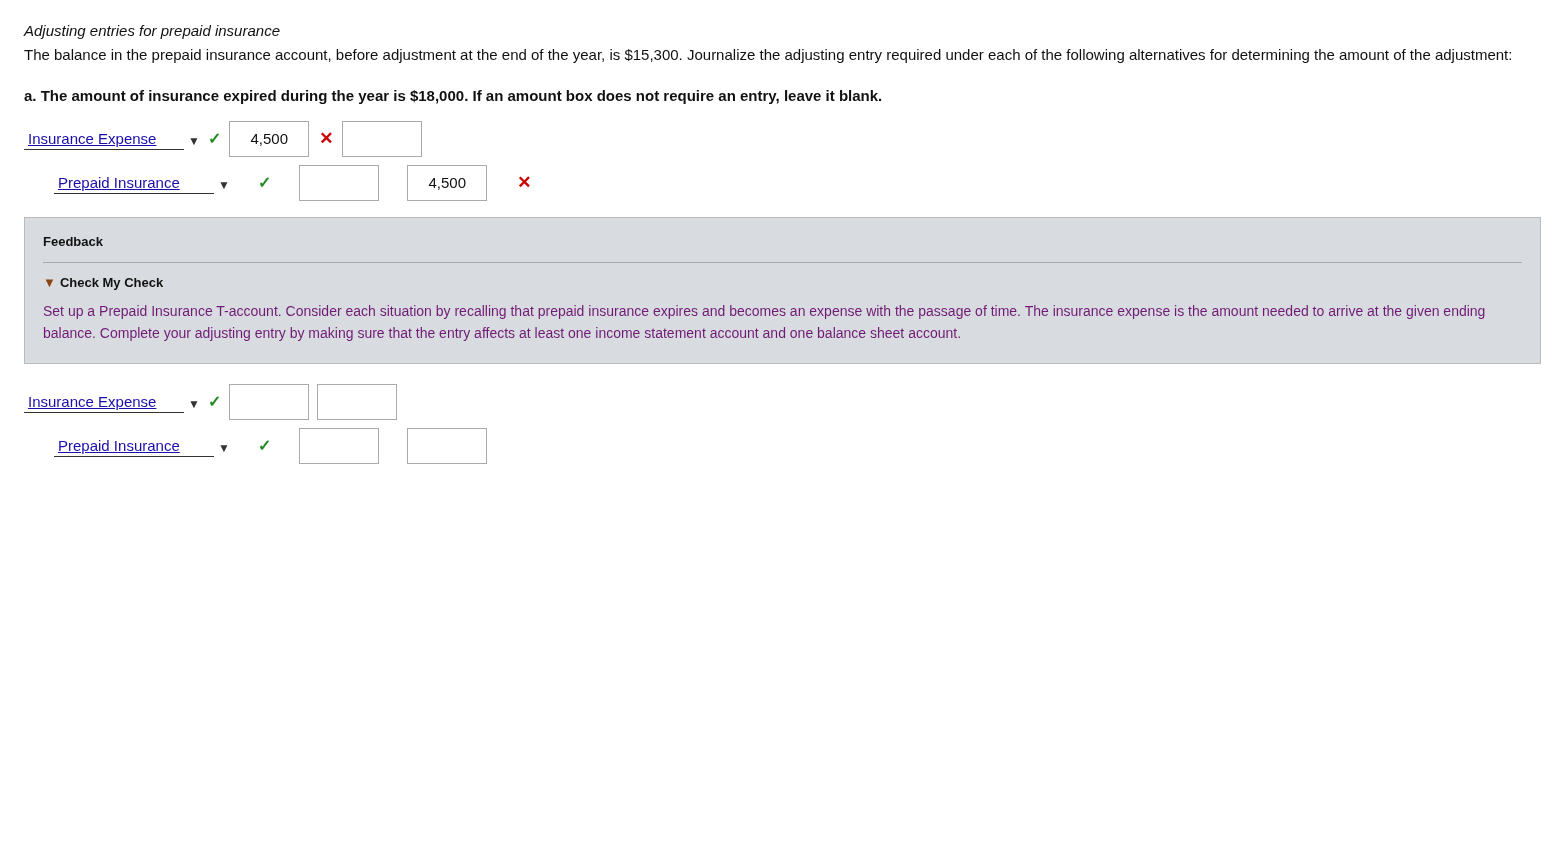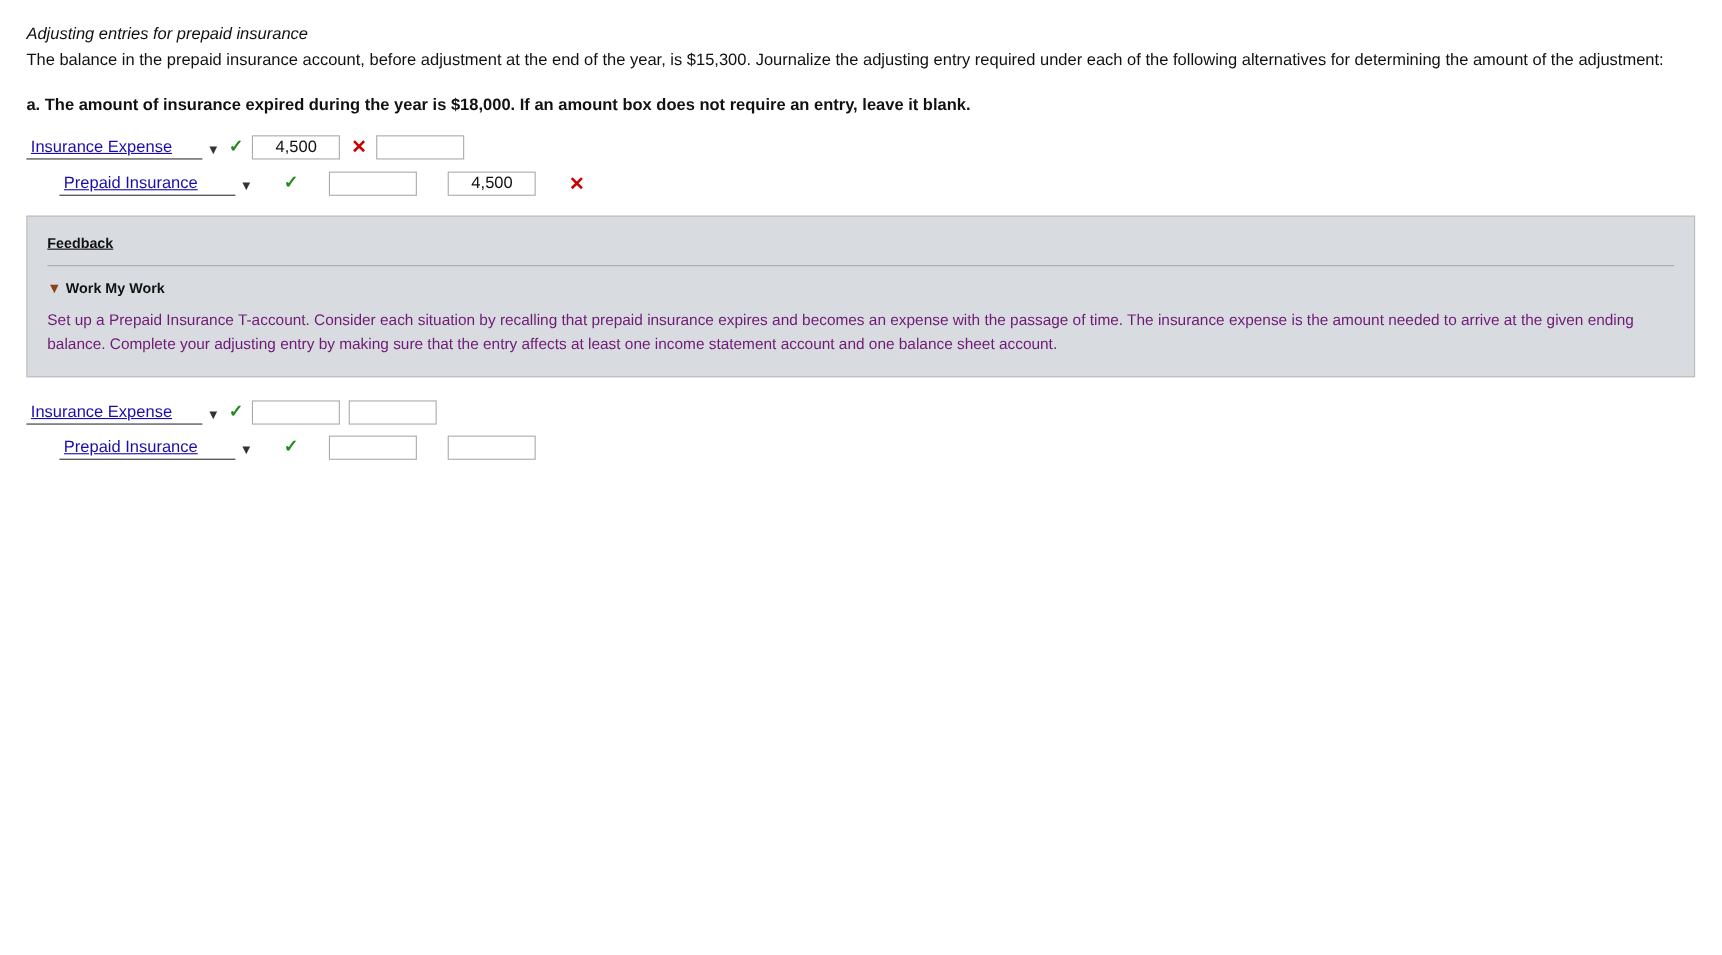--- a/index.html
+++ b/index.html
@@ -70,21 +70,21 @@
 
     .check-icon {
       color: #228B22;
       font-size: 16px;
       font-weight: bold;
     }
 
     .amount-box {
       border: 1px solid #aaa;
       width: 80px;
-      height: 22px;
+      height: 36px;
       display: inline-flex;
       align-items: center;
       justify-content: center;
       font-size: 15px;
       background: #fff;
       padding: 2px 6px;
     }
 
     .amount-box.filled {
       background: #fff;
@@ -112,21 +112,20 @@
       padding: 14px 18px 18px 18px;
       margin-top: 16px;
       margin-bottom: 20px;
     }
 
     .feedback-title {
       font-size: 13px;
       font-weight: bold;
       margin-bottom: 10px;
       color: #111;
-      text-decoration: underline;
     }
 
     .feedback-divider {
       border: none;
       border-top: 1px solid #aaa;
       margin-bottom: 10px;
     }
 
     .check-my-work {
       font-size: 13px;
@@ -196,21 +195,21 @@
       <span class="x-mark">✕</span>
     </div>
 
   </div>
 
   <div class="feedback-section">
     <div class="feedback-title">Feedback</div>
     <hr class="feedback-divider">
     <div class="check-my-work">
       <span class="check-my-work-arrow">▼</span>
-      <span>Work My Work</span>
+      <span>Check My Check</span>
     </div>
     <div class="feedback-body">Set up a Prepaid Insurance T-account. Consider each situation by recalling that prepaid insurance expires and becomes an expense with the passage of time. The insurance expense is the amount needed to arrive at the given ending balance. Complete your adjusting entry by making sure that the entry affects at least one income statement account and one balance sheet account.</div>
   </div>
 </div>
 
 <div class="section section-b">
 
   <div class="journal-area">
 
     <div class="journal-row">

